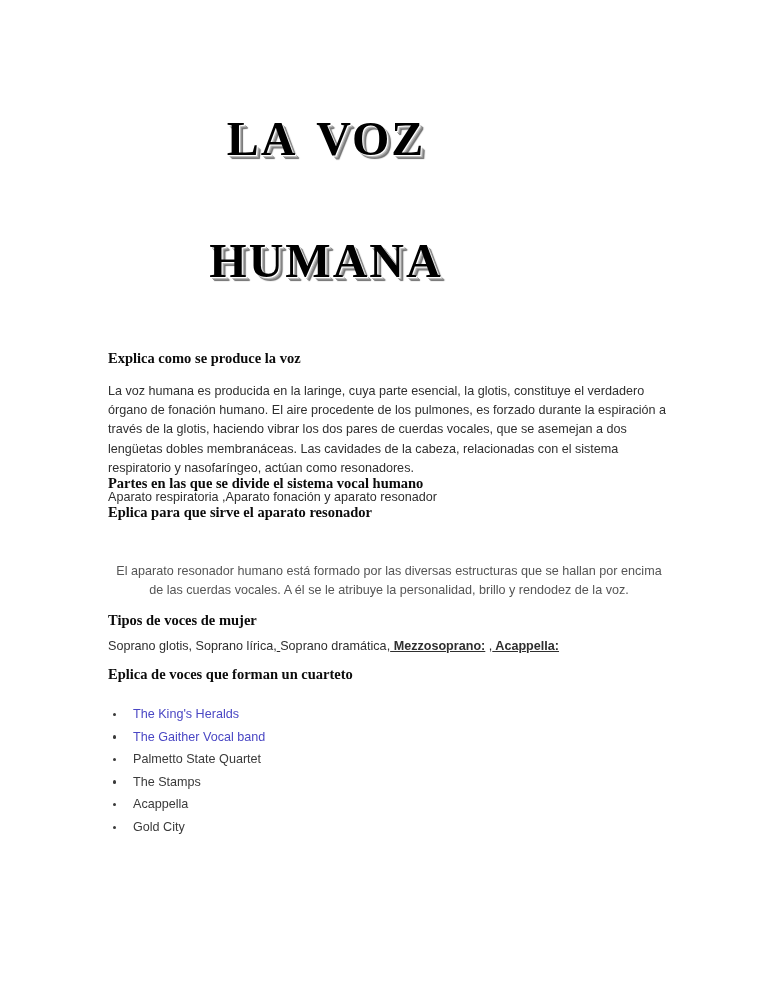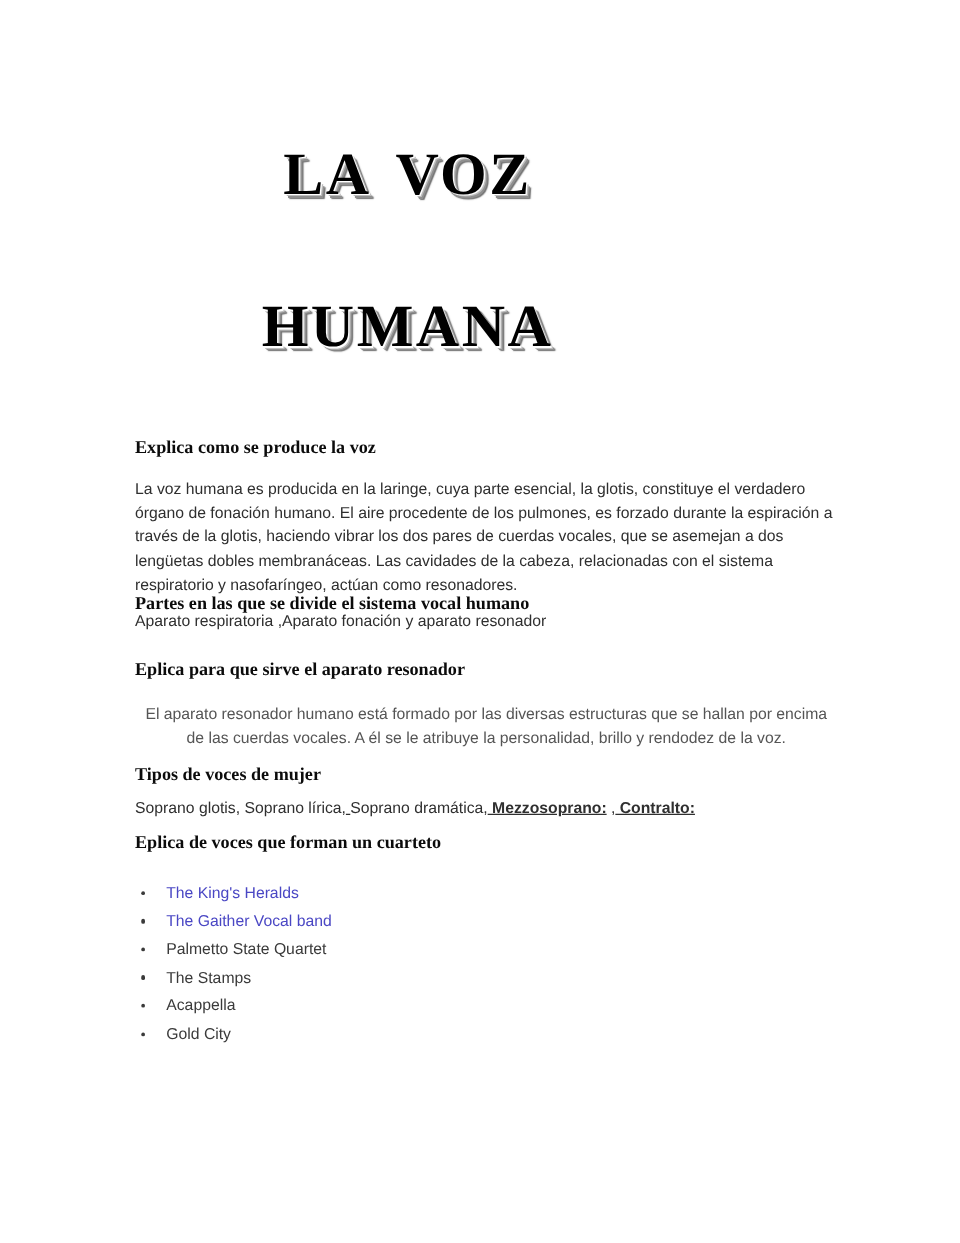--- a/index.html
+++ b/index.html
@@ -131,25 +131,25 @@
   </div>
 
   <div class="content">
 
     <h2 class="section-heading abs" style="top:350px;">Explica como se produce la voz</h2>
     <p class="body-text abs" style="top:382px;">La voz humana es producida en la laringe, cuya parte esencial, la glotis, constituye el verdadero órgano de fonación humano. El aire procedente de los pulmones, es forzado durante la espiración a través de la glotis, haciendo vibrar los dos pares de cuerdas vocales, que se asemejan a dos lengüetas dobles membranáceas. Las cavidades de la cabeza, relacionadas con el sistema respiratorio y nasofaríngeo, actúan como resonadores.</p>
 
     <h2 class="section-heading abs" style="top:475px;">Partes en las que se divide el sistema vocal humano</h2>
     <p class="body-text abs" style="top:488px;">Aparato respiratoria ,Aparato fonación y aparato resonador</p>
 
-    <h2 class="section-heading abs" style="top:528px;">Eplica para que sirve el aparato resonador</h2>
+    <h2 class="section-heading abs" style="top:504px;">Eplica para que sirve el aparato resonador</h2>
     <p class="body-text muted abs" style="top:562px;text-align:center;">El aparato resonador humano está formado por las diversas estructuras que se hallan por encima de las cuerdas vocales. A él se le atribuye la personalidad, brillo y rendodez de la voz.</p>
 
     <h2 class="section-heading abs" style="top:612px;">Tipos de voces de mujer</h2>
-    <p class="body-text abs" style="top:637px;" id="voces-mujer"><span>Soprano glotis, Soprano lírica,</span><span class="u"> </span><span>Soprano dramática,</span><span class="u"> Mezzosoprano:</span><span> ,</span><span class="u"> Contralto:</span></p>
+    <p class="body-text abs" style="top:637px;" id="voces-mujer"><span>Soprano glotis, Soprano lírica,</span><span class="u"> </span><span>Soprano dramática,</span><span class="u"> Mezzosoprano:</span><span> ,</span><span class="u"> Acappella:</span></p>
 
     <h2 class="section-heading abs" style="top:666px;">Eplica de voces que forman un cuarteto</h2>
 
     <ul class="quartet-list abs" style="top:703px;" id="quartet-list">
         <li class="link-item"><span class="bullet"></span><span class="item-label">The King's Heralds</span></li>
         <li class="link-item"><span class="bullet"></span><span class="item-label">The Gaither Vocal band</span></li>
         <li><span class="bullet"></span><span class="item-label">Palmetto State Quartet</span></li>
         <li><span class="bullet"></span><span class="item-label">The Stamps</span></li>
         <li><span class="bullet"></span><span class="item-label">Acappella</span></li>
         <li><span class="bullet"></span><span class="item-label">Gold City</span></li>

